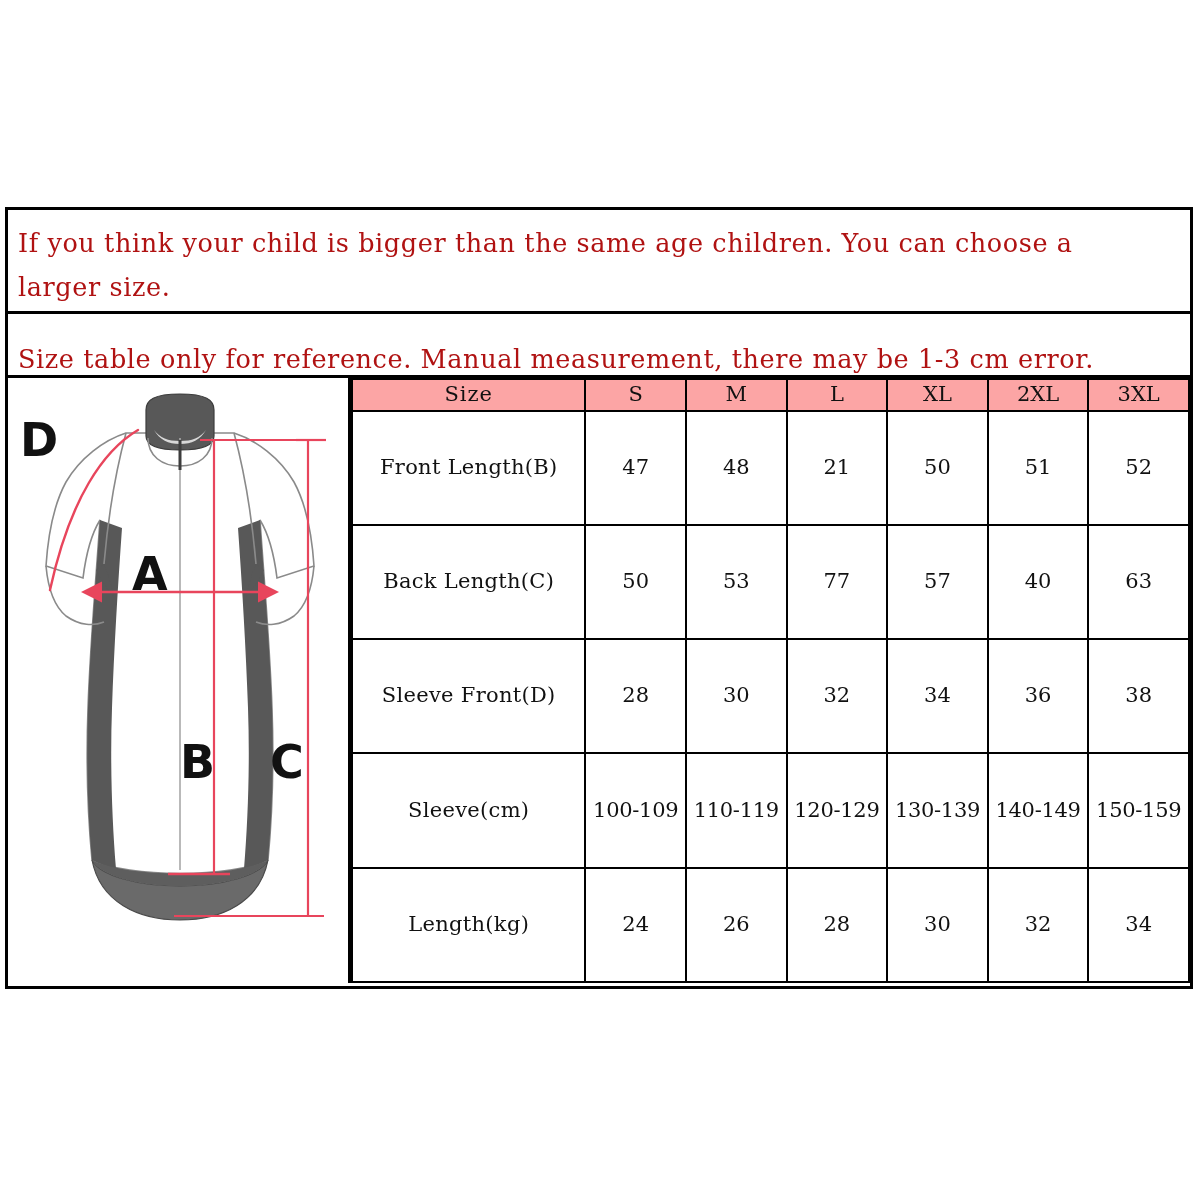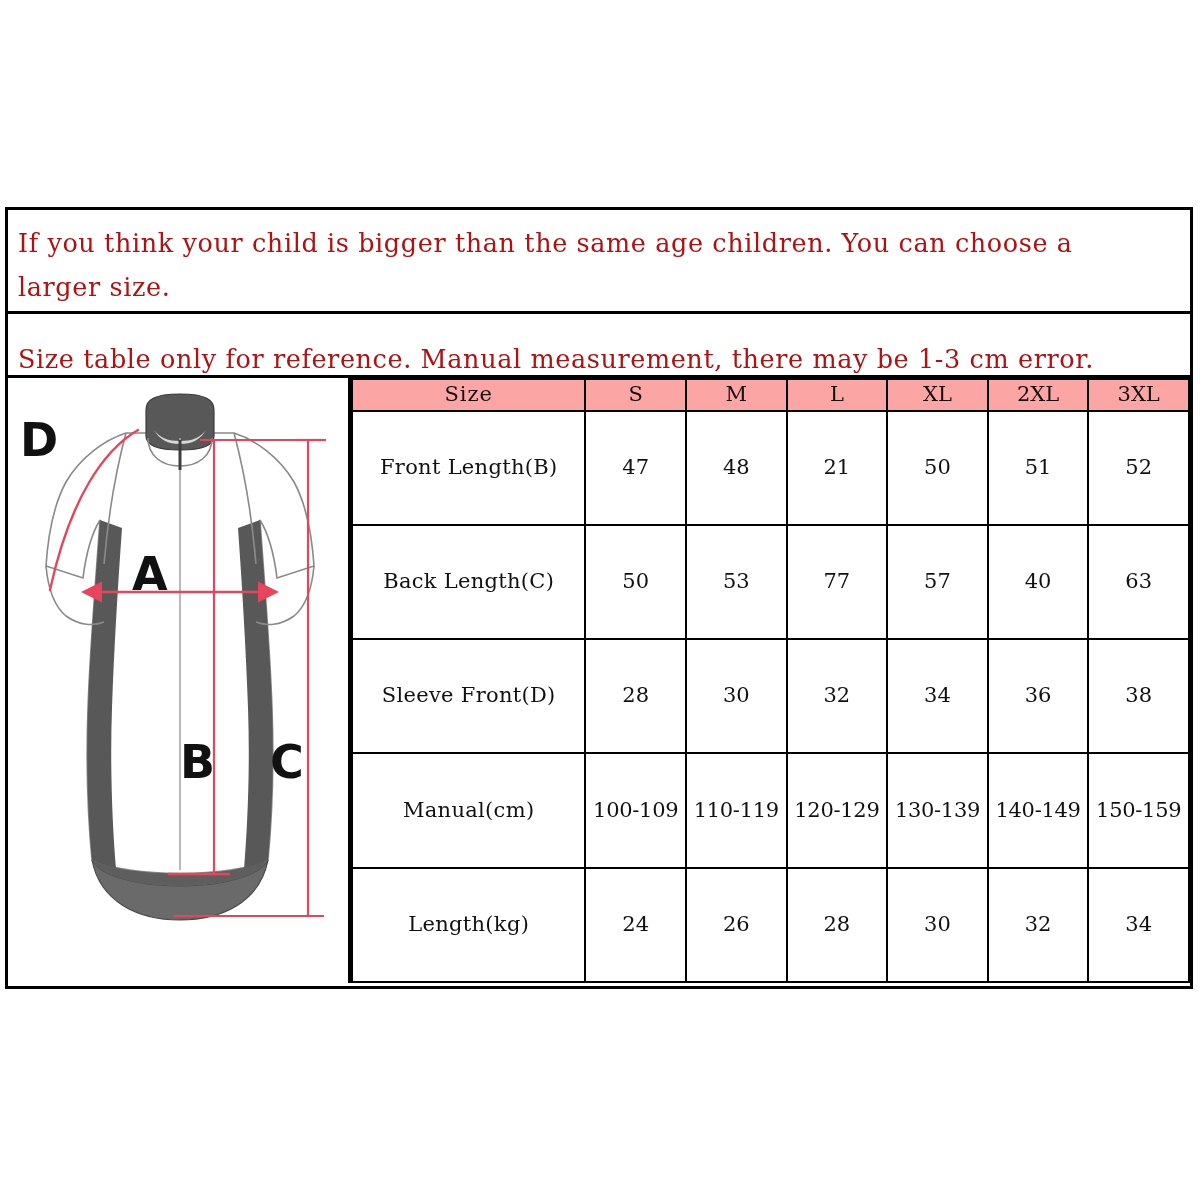--- a/index.html
+++ b/index.html
@@ -238,21 +238,21 @@
           <tr>
             <td class="rowlabel">Sleeve Front(D)</td>
             <td>28</td>
             <td>30</td>
             <td>32</td>
             <td>34</td>
             <td>36</td>
             <td>38</td>
           </tr>
           <tr>
-            <td class="rowlabel">Manual(cm)</td>
+            <td class="rowlabel">Sleeve(cm)</td>
             <td class="val-narrow">100-109</td>
             <td class="val-narrow">110-119</td>
             <td class="val-narrow">120-129</td>
             <td class="val-narrow">130-139</td>
             <td class="val-narrow">140-149</td>
             <td class="val-narrow">150-159</td>
           </tr>
           <tr>
             <td class="rowlabel">Length(kg)</td>
             <td>24</td>

